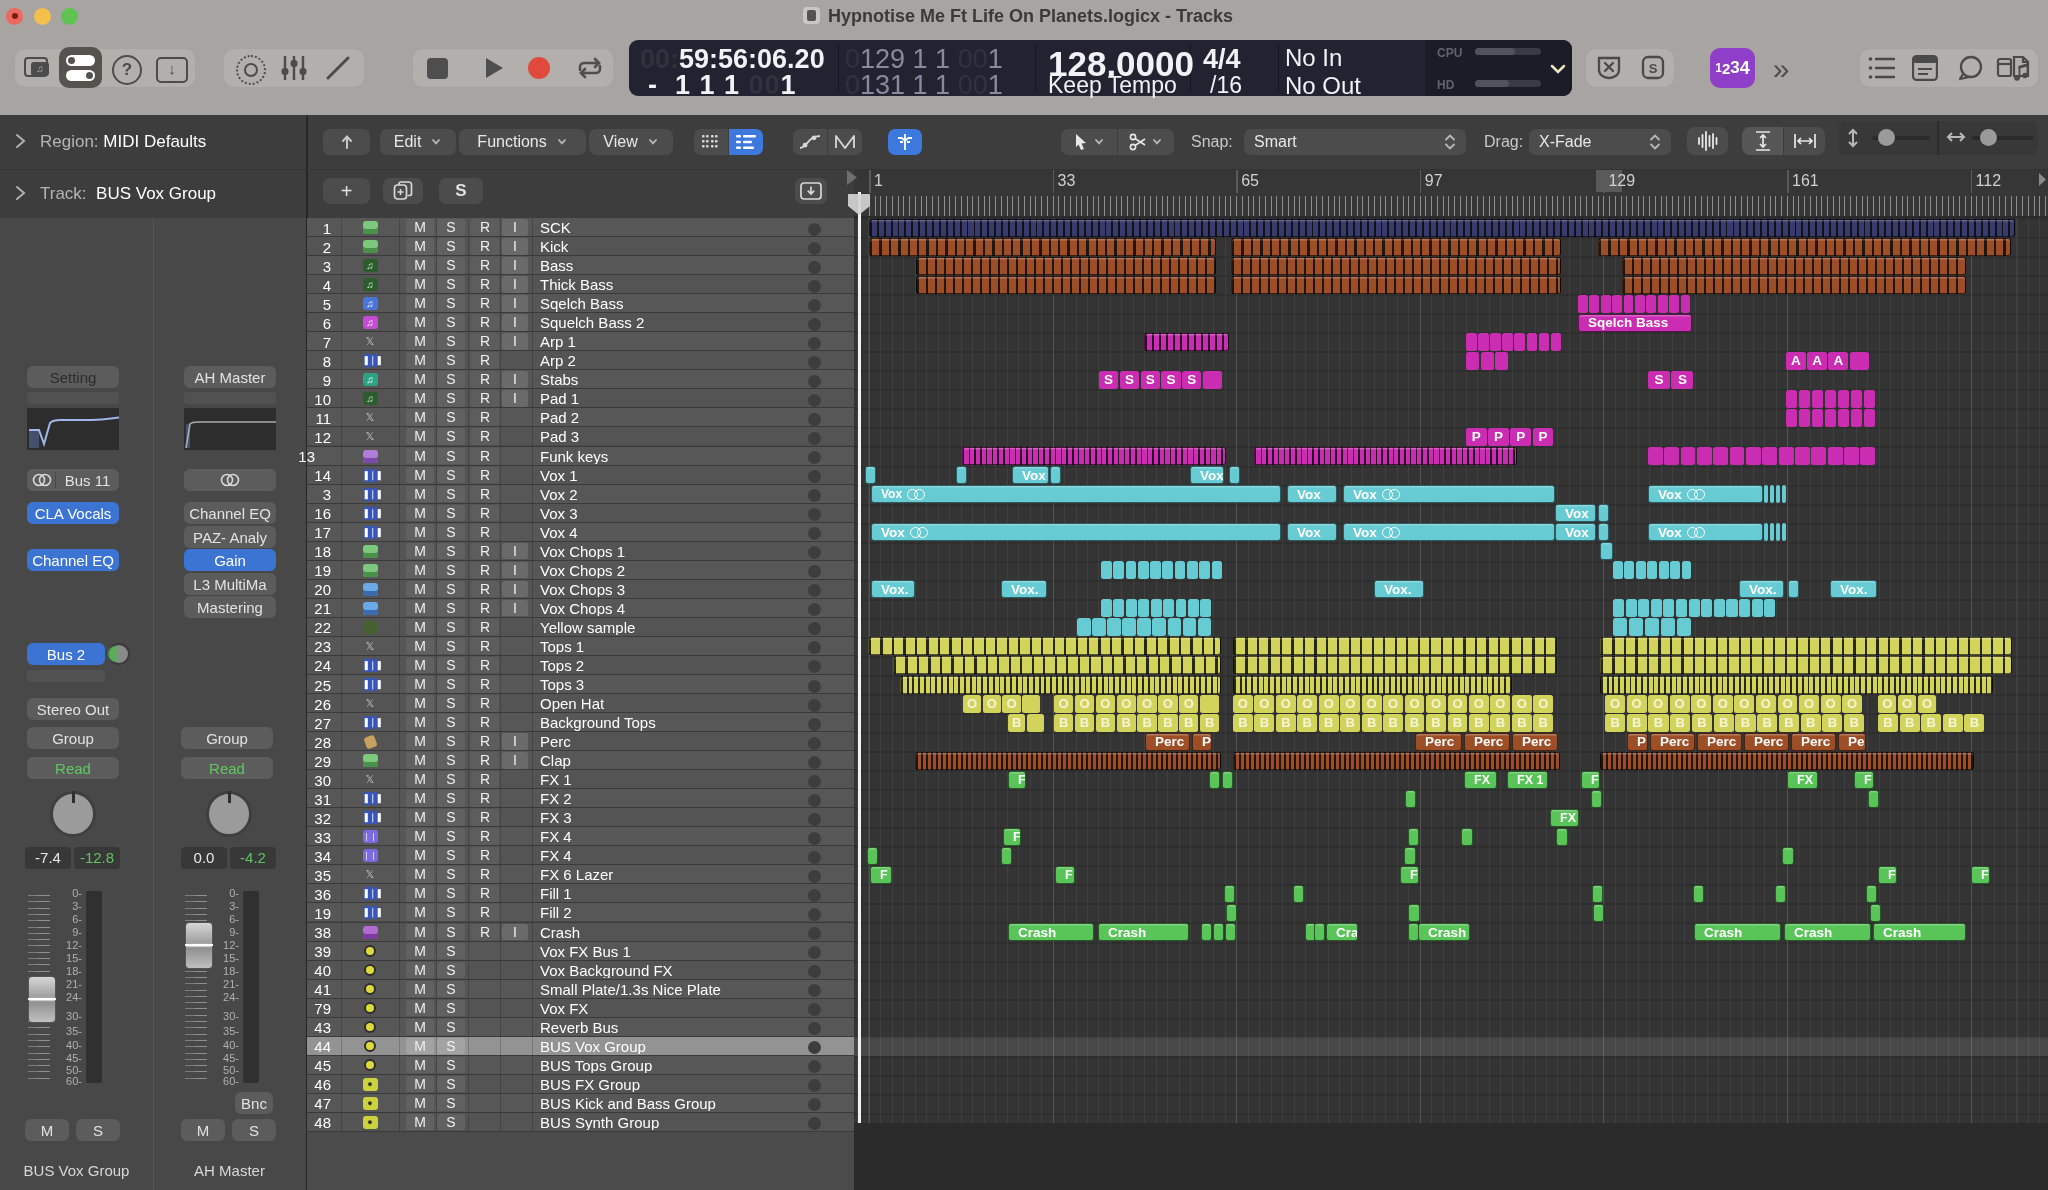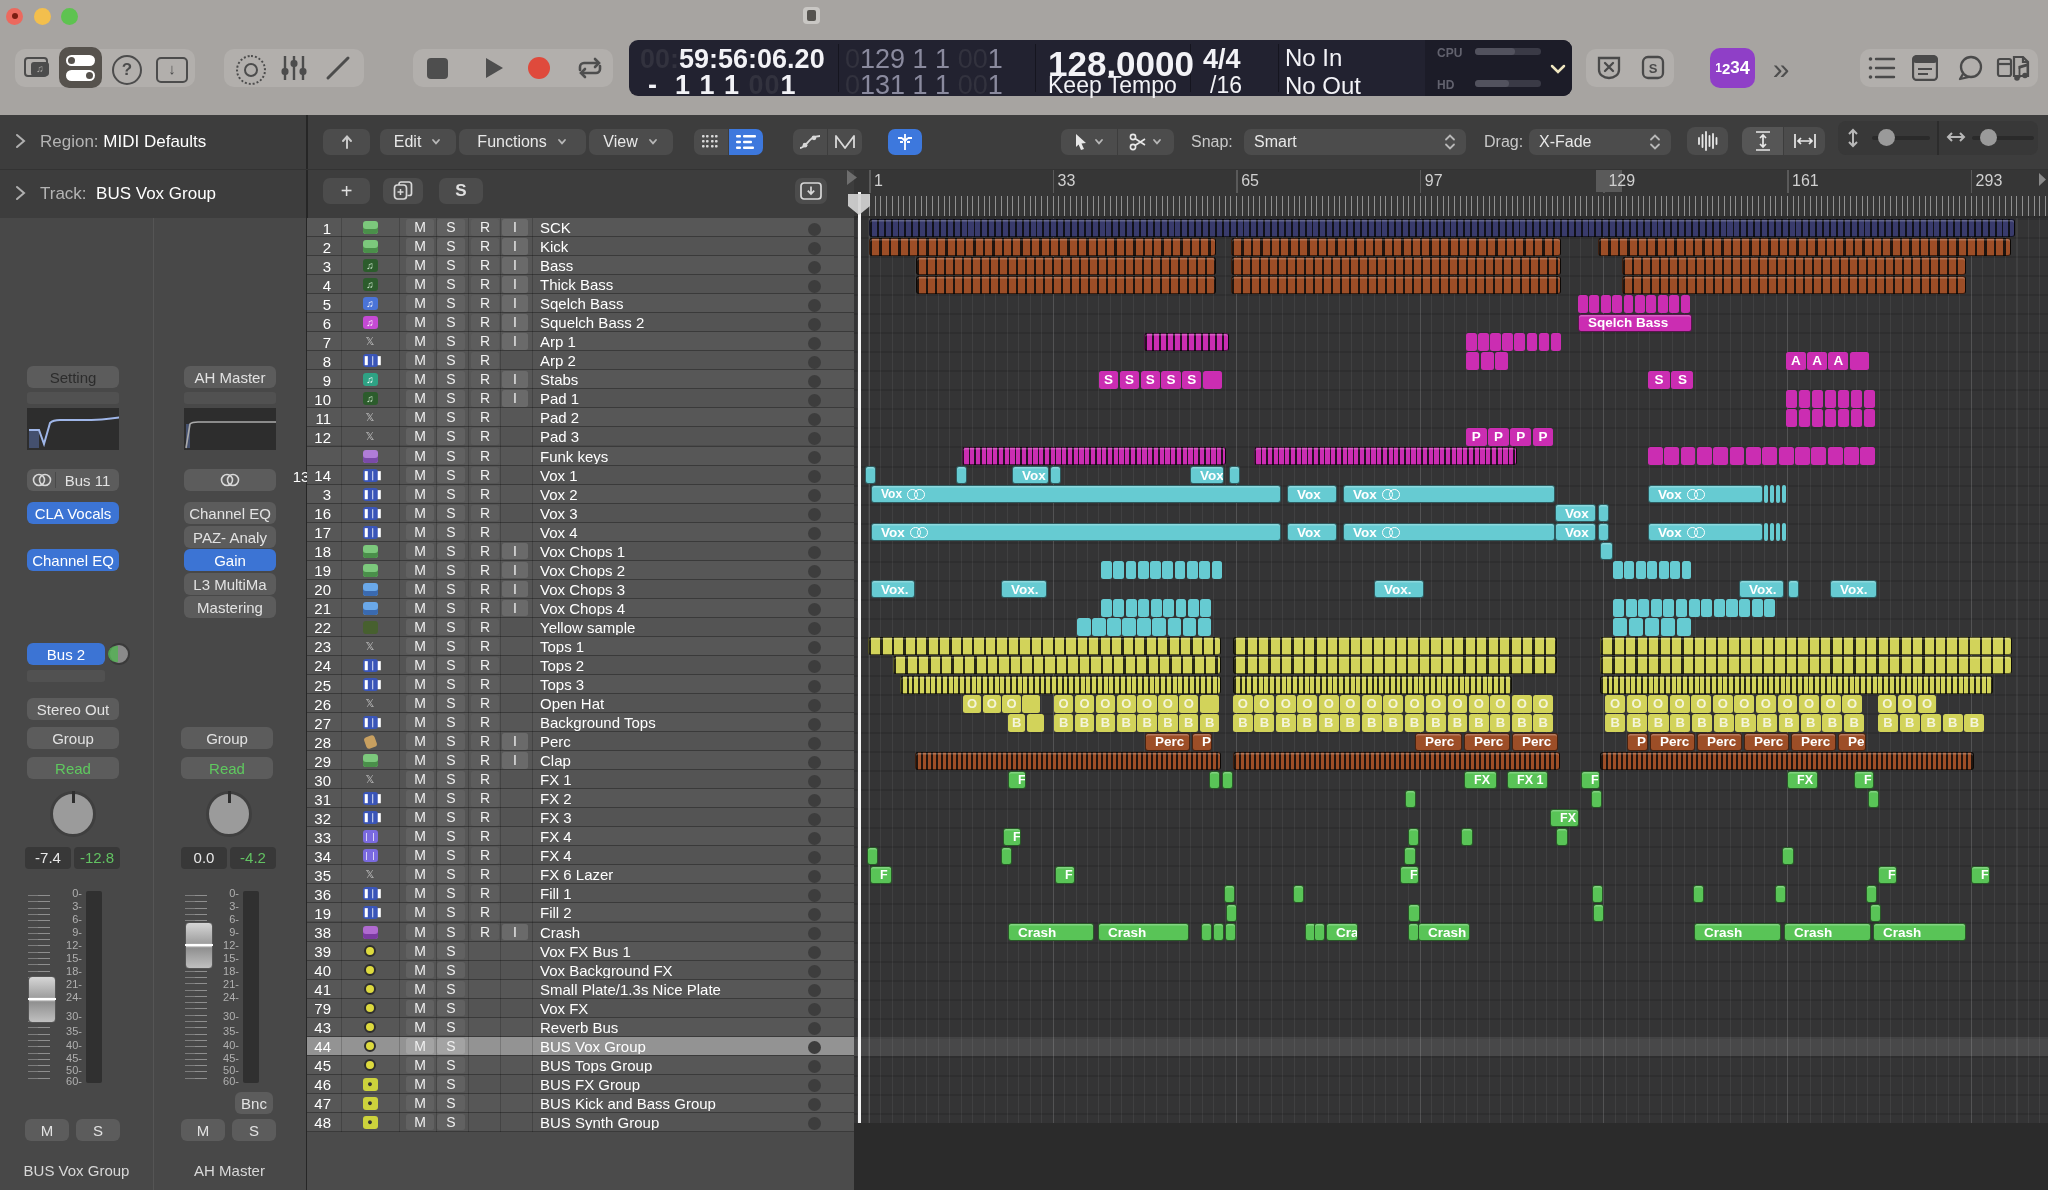--- a/index.html
+++ b/index.html
@@ -8,20 +8,21 @@
 </style></head><body>
 <div id="root">
     <div style="position:absolute;left:0.0px;top:0.0px;width:2048.0px;height:115.0px;background:#a7a4a1;"></div>
 <div style="position:absolute;left:6.0px;top:7.5px;width:17.0px;height:17.0px;border-radius:50%;background:#ec695e;"></div>
 <div style="position:absolute;left:33.5px;top:7.5px;width:17.0px;height:17.0px;border-radius:50%;background:#f3bf4d;"></div>
 <div style="position:absolute;left:60.5px;top:7.5px;width:17.0px;height:17.0px;border-radius:50%;background:#5ec350;"></div>
 <div style="position:absolute;left:11.5px;top:13.0px;width:6.0px;height:6.0px;border-radius:50%;background:#7b1d12;"></div>
 <div style="position:absolute;left:803.0px;top:7.0px;width:17.0px;height:17.0px;background:#c9c7c4;border-radius:4px;">
       <div style="margin:3px auto 0;width:9px;height:11px;background:#55534f;border-radius:2px;"></div>
     </div>
+<div style="position:absolute;left:828.0px;top:0.0px;width:700.0px;height:32.0px;color:#3a3a3a;font-size:18px;font-weight:bold;display:flex;align-items:center;">Hypnotise Me Ft Life On Planets.logicx - Tracks</div>
 <div style="position:absolute;left:15.0px;top:49.0px;width:180.0px;height:38.0px;background:#b2afac;border-radius:10px;"></div>
 <div style="position:absolute;left:24.0px;top:57.0px;width:20.0px;height:16.0px;border:2px solid #4c4c4c;border-radius:4px;"></div>
 <div style="position:absolute;left:31.0px;top:62.0px;width:18.0px;height:14.0px;background:#4c4c4c;border-radius:3px;color:#b2afac;font-size:10px;text-align:center;line-height:14px;">♫</div>
 <div style="position:absolute;left:59.0px;top:47.0px;width:43.0px;height:41.0px;background:#56524d;border-radius:10px;"></div>
 <div style="position:absolute;left:66.0px;top:55.0px;width:29.0px;height:11.0px;background:#fff;border-radius:6px;"></div>
 <div style="position:absolute;left:68.0px;top:57.0px;width:7.0px;height:7.0px;background:#56524d;border-radius:50%;"></div>
 <div style="position:absolute;left:66.0px;top:70.0px;width:29.0px;height:11.0px;background:#fff;border-radius:6px;"></div>
 <div style="position:absolute;left:86.0px;top:72.0px;width:7.0px;height:7.0px;background:#56524d;border-radius:50%;"></div>
 <div style="position:absolute;left:112.0px;top:55.0px;width:26.0px;height:26.0px;border:2.5px solid #4c4c4c;border-radius:50%;color:#4c4c4c;font-size:17px;font-weight:bold;text-align:center;line-height:26px;">?</div>
 <div style="position:absolute;left:156.0px;top:57.0px;width:28.0px;height:22.0px;border:2.5px solid #4c4c4c;border-radius:5px;color:#4c4c4c;font-size:15px;font-weight:bold;text-align:center;line-height:20px;">↓</div>
@@ -292,21 +293,21 @@
 <div style="position:absolute;left:1057.6px;top:172.0px;width:60.0px;height:18.0px;color:#d0d0d0;font-size:16px;">33</div>
 <div style="position:absolute;left:1236.2px;top:170.0px;width:1.5px;height:23.0px;background:#5a5a5a;"></div>
 <div style="position:absolute;left:1241.2px;top:172.0px;width:60.0px;height:18.0px;color:#d0d0d0;font-size:16px;">65</div>
 <div style="position:absolute;left:1419.8px;top:170.0px;width:1.5px;height:23.0px;background:#5a5a5a;"></div>
 <div style="position:absolute;left:1424.8px;top:172.0px;width:60.0px;height:18.0px;color:#d0d0d0;font-size:16px;">97</div>
 <div style="position:absolute;left:1603.4px;top:170.0px;width:1.5px;height:23.0px;background:#5a5a5a;"></div>
 <div style="position:absolute;left:1608.4px;top:172.0px;width:60.0px;height:18.0px;color:#d0d0d0;font-size:16px;">129</div>
 <div style="position:absolute;left:1787.0px;top:170.0px;width:1.5px;height:23.0px;background:#5a5a5a;"></div>
 <div style="position:absolute;left:1792.0px;top:172.0px;width:60.0px;height:18.0px;color:#d0d0d0;font-size:16px;">161</div>
 <div style="position:absolute;left:1970.6px;top:170.0px;width:1.5px;height:23.0px;background:#5a5a5a;"></div>
-<div style="position:absolute;left:1975.6px;top:172.0px;width:60.0px;height:18.0px;color:#d0d0d0;font-size:16px;">293</div>
+<div style="position:absolute;left:1975.6px;top:172.0px;width:60.0px;height:18.0px;color:#d0d0d0;font-size:16px;">112</div>
 <div style="position:absolute;left:846.0px;top:169.0px;width:14.0px;height:18.0px;"><svg width="12" height="17">
         <path d="M1 1 L11 8.5 L1 16 Z" fill="#6e6e6e"></path>
       </svg></div>
 <div style="position:absolute;left:2038.0px;top:172.0px;width:10.0px;height:16.0px;"><svg width="9" height="15">
         <path d="M1 1 L8 7.5 L1 14 Z" fill="#8a8a8a"></path>
       </svg></div>
 <div style="position:absolute;left:0.0px;top:218.0px;width:306.0px;height:972.0px;background:#484848;"></div>
 <div style="position:absolute;left:153.0px;top:218.0px;width:1.0px;height:972.0px;background:#555;"></div>
 <div style="position:absolute;left:27.0px;top:366.0px;width:92.0px;height:22.0px;background:#5c5c5c;border-radius:6px;color:#2c2c2c;font-size:15px;font-weight:normal;display:flex;align-items:center;justify-content:center;">Setting</div>
 <div style="position:absolute;left:27.0px;top:392.0px;width:92.0px;height:12.0px;background:#515151;border-radius:3px;"></div>
@@ -550,21 +551,21 @@
 <div style="position:absolute;left:360.0px;top:429.4px;width:20.0px;height:15.0px;display:flex;">
       <div style="width:13px;height:13px;margin:auto;color:#c0c0c0;font-size:11px;line-height:13px;text-align:center;">𝕏</div>
     </div>
 <div style="position:absolute;left:406.0px;top:428.4px;width:28.0px;height:16.5px;background:#616161;border-radius:2.5px;color:#efefef;font-size:14px;text-align:center;line-height:16.5px;">M</div>
 <div style="position:absolute;left:437.0px;top:428.4px;width:28.0px;height:16.5px;background:#616161;border-radius:2.5px;color:#efefef;font-size:14px;text-align:center;line-height:16.5px;">S</div>
 <div style="position:absolute;left:471.0px;top:428.4px;width:28.0px;height:16.5px;background:#5d5d5d;border-radius:2.5px;color:#efefef;font-size:14px;text-align:center;line-height:16.5px;">R</div>
 <div style="position:absolute;left:540.0px;top:428.4px;width:290.0px;height:16.5px;color:#fff;font-size:15px;white-space:nowrap;overflow:hidden;">Pad 3</div>
 <div style="position:absolute;left:808.0px;top:431.9px;width:13.0px;height:13.0px;background:#3d3d3d;border-radius:50%;"></div>
 <div style="position:absolute;left:307.0px;top:446.5px;width:549.0px;height:18.0px;background:#575757;"></div>
 <div style="position:absolute;left:307.0px;top:464.5px;width:549.0px;height:1.0px;background:#3a3a3a;"></div>
-<div style="position:absolute;left:287px;top:448.0px;width:28.0px;height:15.0px;color:#fff;font-size:15px;text-align:center;margin-top:20px;">13</div>
+<div style="position:absolute;left:287px;top:448.0px;width:28.0px;height:15.0px;color:#fff;font-size:15px;text-align:right;">13</div>
 <div style="position:absolute;left:360.0px;top:448.5px;width:20.0px;height:15.0px;display:flex;">
       <div style="width:15px;height:13px;border-radius:3px;margin:auto;background:#b07dd8;box-shadow:inset 0 -5px 0 #7a4aa8;"></div>
     </div>
 <div style="position:absolute;left:406.0px;top:447.5px;width:28.0px;height:16.5px;background:#616161;border-radius:2.5px;color:#efefef;font-size:14px;text-align:center;line-height:16.5px;">M</div>
 <div style="position:absolute;left:437.0px;top:447.5px;width:28.0px;height:16.5px;background:#616161;border-radius:2.5px;color:#efefef;font-size:14px;text-align:center;line-height:16.5px;">S</div>
 <div style="position:absolute;left:471.0px;top:447.5px;width:28.0px;height:16.5px;background:#5d5d5d;border-radius:2.5px;color:#efefef;font-size:14px;text-align:center;line-height:16.5px;">R</div>
 <div style="position:absolute;left:540.0px;top:447.5px;width:290.0px;height:16.5px;color:#fff;font-size:15px;white-space:nowrap;overflow:hidden;">Funk keys</div>
 <div style="position:absolute;left:808.0px;top:451.0px;width:13.0px;height:13.0px;background:#3d3d3d;border-radius:50%;"></div>
 <div style="position:absolute;left:307.0px;top:465.5px;width:549.0px;height:18.0px;background:#545454;"></div>
 <div style="position:absolute;left:307.0px;top:483.6px;width:549.0px;height:1.0px;background:#3a3a3a;"></div>

